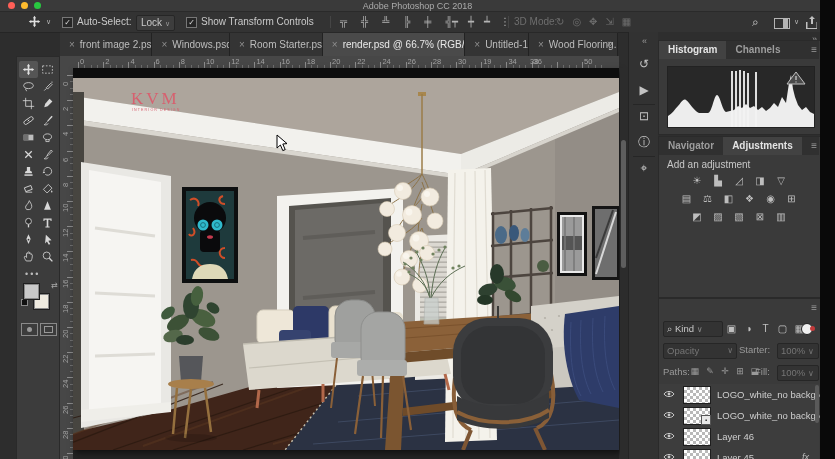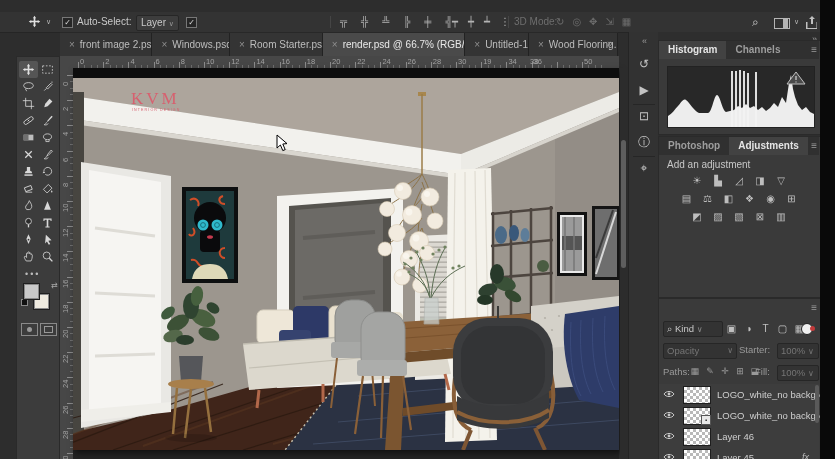--- a/index.html
+++ b/index.html
@@ -85,30 +85,37 @@
   .filtic{width:13px;height:13px;color:#c0c0c0;font-size:10px;line-height:13px;text-align:center;}
   .lockic{width:12px;height:12px;color:#9a9a9a;font-size:9px;line-height:12px;text-align:center;}
   .toggle{width:10px;height:10px;border-radius:50%;background:#f0f0f0;border:1px solid #222;position:relative;}
   .toggle i{position:absolute;right:-3px;top:2px;width:5px;height:5px;border-radius:50%;background:#c23b3b;}
 </style>
 </head>
 <body>
 
 <div id="app">
 
+  <div class="abs titlebar">
+    <div class="abs light" style="left:8px;background:#ff5f57"></div>
+    <div class="abs light" style="left:21px;background:#febc2e"></div>
+    <div class="abs light" style="left:34px;background:#28c840"></div>
+    <div class="abs titletext">Adobe Photoshop CC 2018</div>
+  </div>
 
   <div class="abs optionsbar">
     <span class="abs ob" style="left:28px" id="opt-move"><svg width="13" height="13" viewBox="0 0 16 16">
           <path fill="#e0e0e0" d="M8 1l2 3H9v3h3V6l3 2-3 2v-1H9v3h1l-2 3-2-3h1V9H4v1L1 8l3-2v1h3V4H6z"></path>
         </svg></span>
     <span class="abs ob obicon" style="left:46px;font-size:7px">∨</span>
     <span class="abs cb" style="left:62px">✓</span>
     <span class="abs ob" style="left:77px">Auto-Select:</span>
-    <span class="abs ob dd" style="left:136px"><span>Layer</span> <span class="chev" style="font-size:7px;color:#999">∨</span></span>
+    <span class="abs ob dd" style="left:136px"><span>Lock</span> <span class="chev" style="font-size:7px;color:#999">∨</span></span>
     <span class="abs cb" style="left:186px">✓</span>
+    <span class="abs ob" style="left:201px">Show Transform Controls</span>
     <span class="abs sep" style="left:330px"></span>
     <span id="align-icons" class="abs ob" style="left:340px;letter-spacing:14px;color:#b3b3b3">╦╬╩╠╪╣</span>
     <span class="abs sep" style="left:508px"></span>
     <span id="dist-icons" class="abs ob" style="left:452px;letter-spacing:10px;color:#b3b3b3">┯┿┷⋮</span>
     <span class="abs ob dim" style="left:514px">3D Mode:</span>
     <span id="mode3d-icons" class="abs ob dim" style="left:556px;letter-spacing:8px">↻◎✥⇲▦</span>
     <span class="abs ob" style="left:752px;font-size:12px;color:#c5c5c5">⌕</span>
     <span class="abs" style="left:774px;top:6px;width:14px;height:9px;border:1px solid #b5b5b5">
         <i class="abs" style="left:8px;top:0;width:5px;height:9px;background:#b5b5b5"></i>
       </span>
@@ -749,21 +756,21 @@
           <g>
             <polygon points="128,5 137,17 119,17" fill="#4a4a4a" stroke="#c0c0c0" stroke-width="1"></polygon>
             <path d="M128 9 V13 M128 14.6 V15.6" stroke="#c0c0c0" stroke-width="1.4"></path>
           </g>
         </svg>
       </div>
     </div>
 
     <div class="abs pgroup" style="top:104px;height:160px">
       <div class="ptabs">
-        <div class="ptab">Photoshop</div>
+        <div class="ptab">Navigator</div>
         <div class="ptab active">Adjustments</div>
       </div>
       <div class="burger">≡</div>
       <div class="abs addadj">Add an adjustment</div>
       <div class="adjrow" style="top:38px" id="adjrow1">
           <div class="adjic">☀</div>
           <div class="adjic">▙</div>
           <div class="adjic">◿</div>
           <div class="adjic">◨</div>
           <div class="adjic">▽</div>

